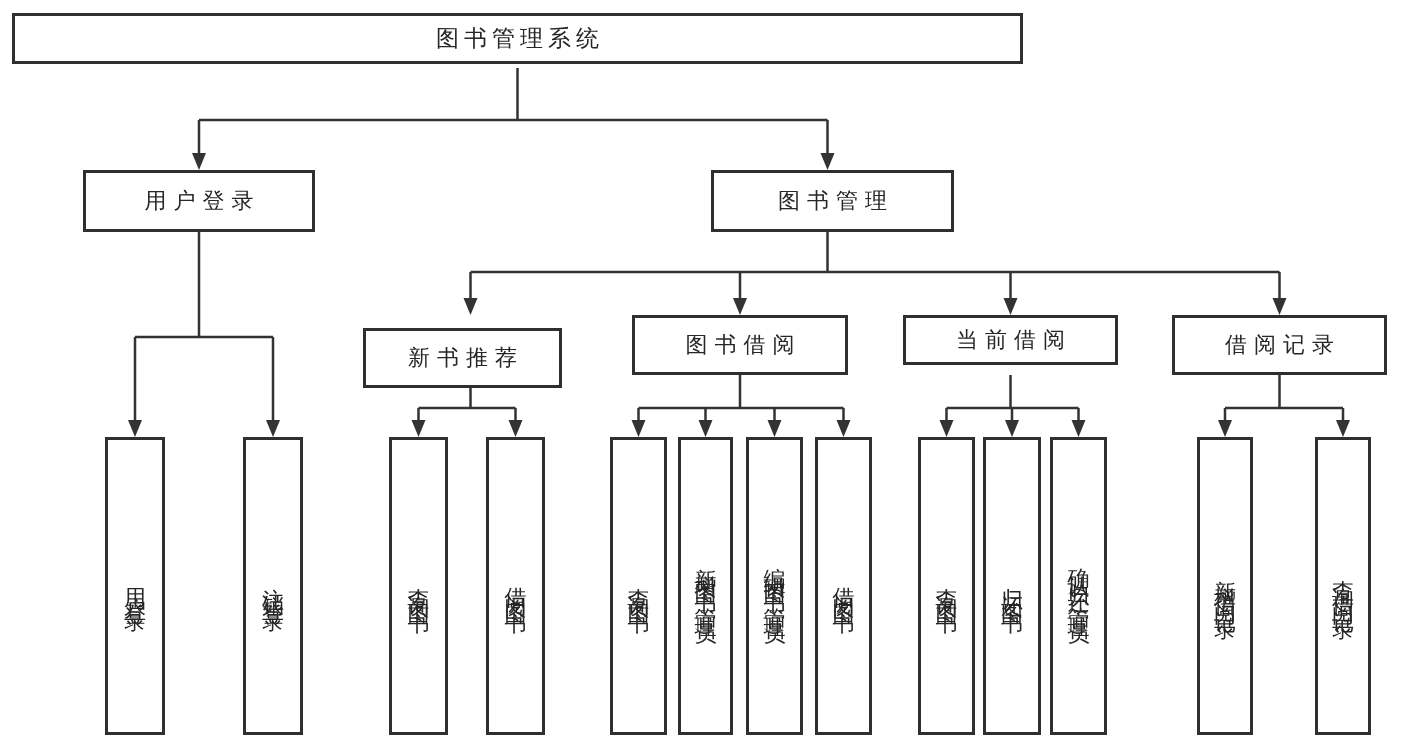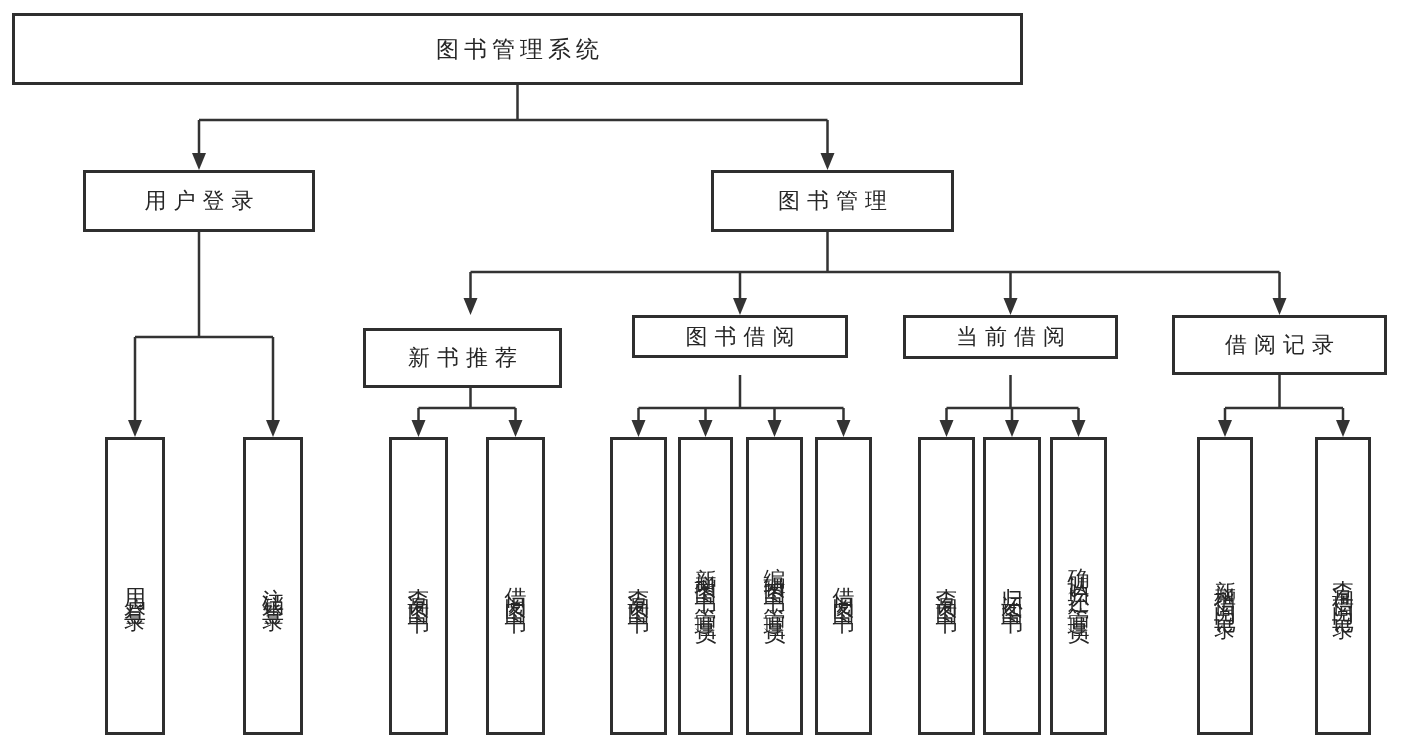--- a/index.html
+++ b/index.html
@@ -95,38 +95,38 @@
       <use href="#arrow" x="774.5" y="437"></use>
       <use href="#arrow" x="843.5" y="437"></use>
       <use href="#arrow" x="946.5" y="437"></use>
       <use href="#arrow" x="1012" y="437"></use>
       <use href="#arrow" x="1078.5" y="437"></use>
       <use href="#arrow" x="1225" y="437"></use>
       <use href="#arrow" x="1343" y="437"></use>
     </g>
   </svg>
 
-  <div class="node hbox root" style="left:12px;top:13px;width:1011px;height:72px">
+  <div class="node hbox root" style="left:12px;top:13px;width:1011px;height:51px">
     <span>图书管理系统</span>
   </div>
 
   <div class="node hbox" style="left:83px;top:170px;width:232px;height:62px">
     <span>用户登录</span>
   </div>
   <div class="node hbox" style="left:711px;top:170px;width:243px;height:62px">
     <span>图书管理</span>
   </div>
 
   <div class="node hbox" style="left:363px;top:328px;width:199px;height:60px">
     <span>新书推荐</span>
   </div>
-  <div class="node hbox" style="left:632px;top:315px;width:216px;height:43px">
+  <div class="node hbox" style="left:632px;top:315px;width:216px;height:60px">
     <span>图书借阅</span>
   </div>
-  <div class="node hbox" style="left:903px;top:315px;width:215px;height:44px">
+  <div class="node hbox" style="left:903px;top:315px;width:215px;height:50px">
     <span>当前借阅</span>
   </div>
   <div class="node hbox" style="left:1172px;top:315px;width:215px;height:60px">
     <span>借阅记录</span>
   </div>
 
   <div class="node vbox" style="left:105px;top:437px;width:60px;height:298px">
     <span>用户登录</span>
   </div>
   <div class="node vbox" style="left:243px;top:437px;width:60px;height:298px">

